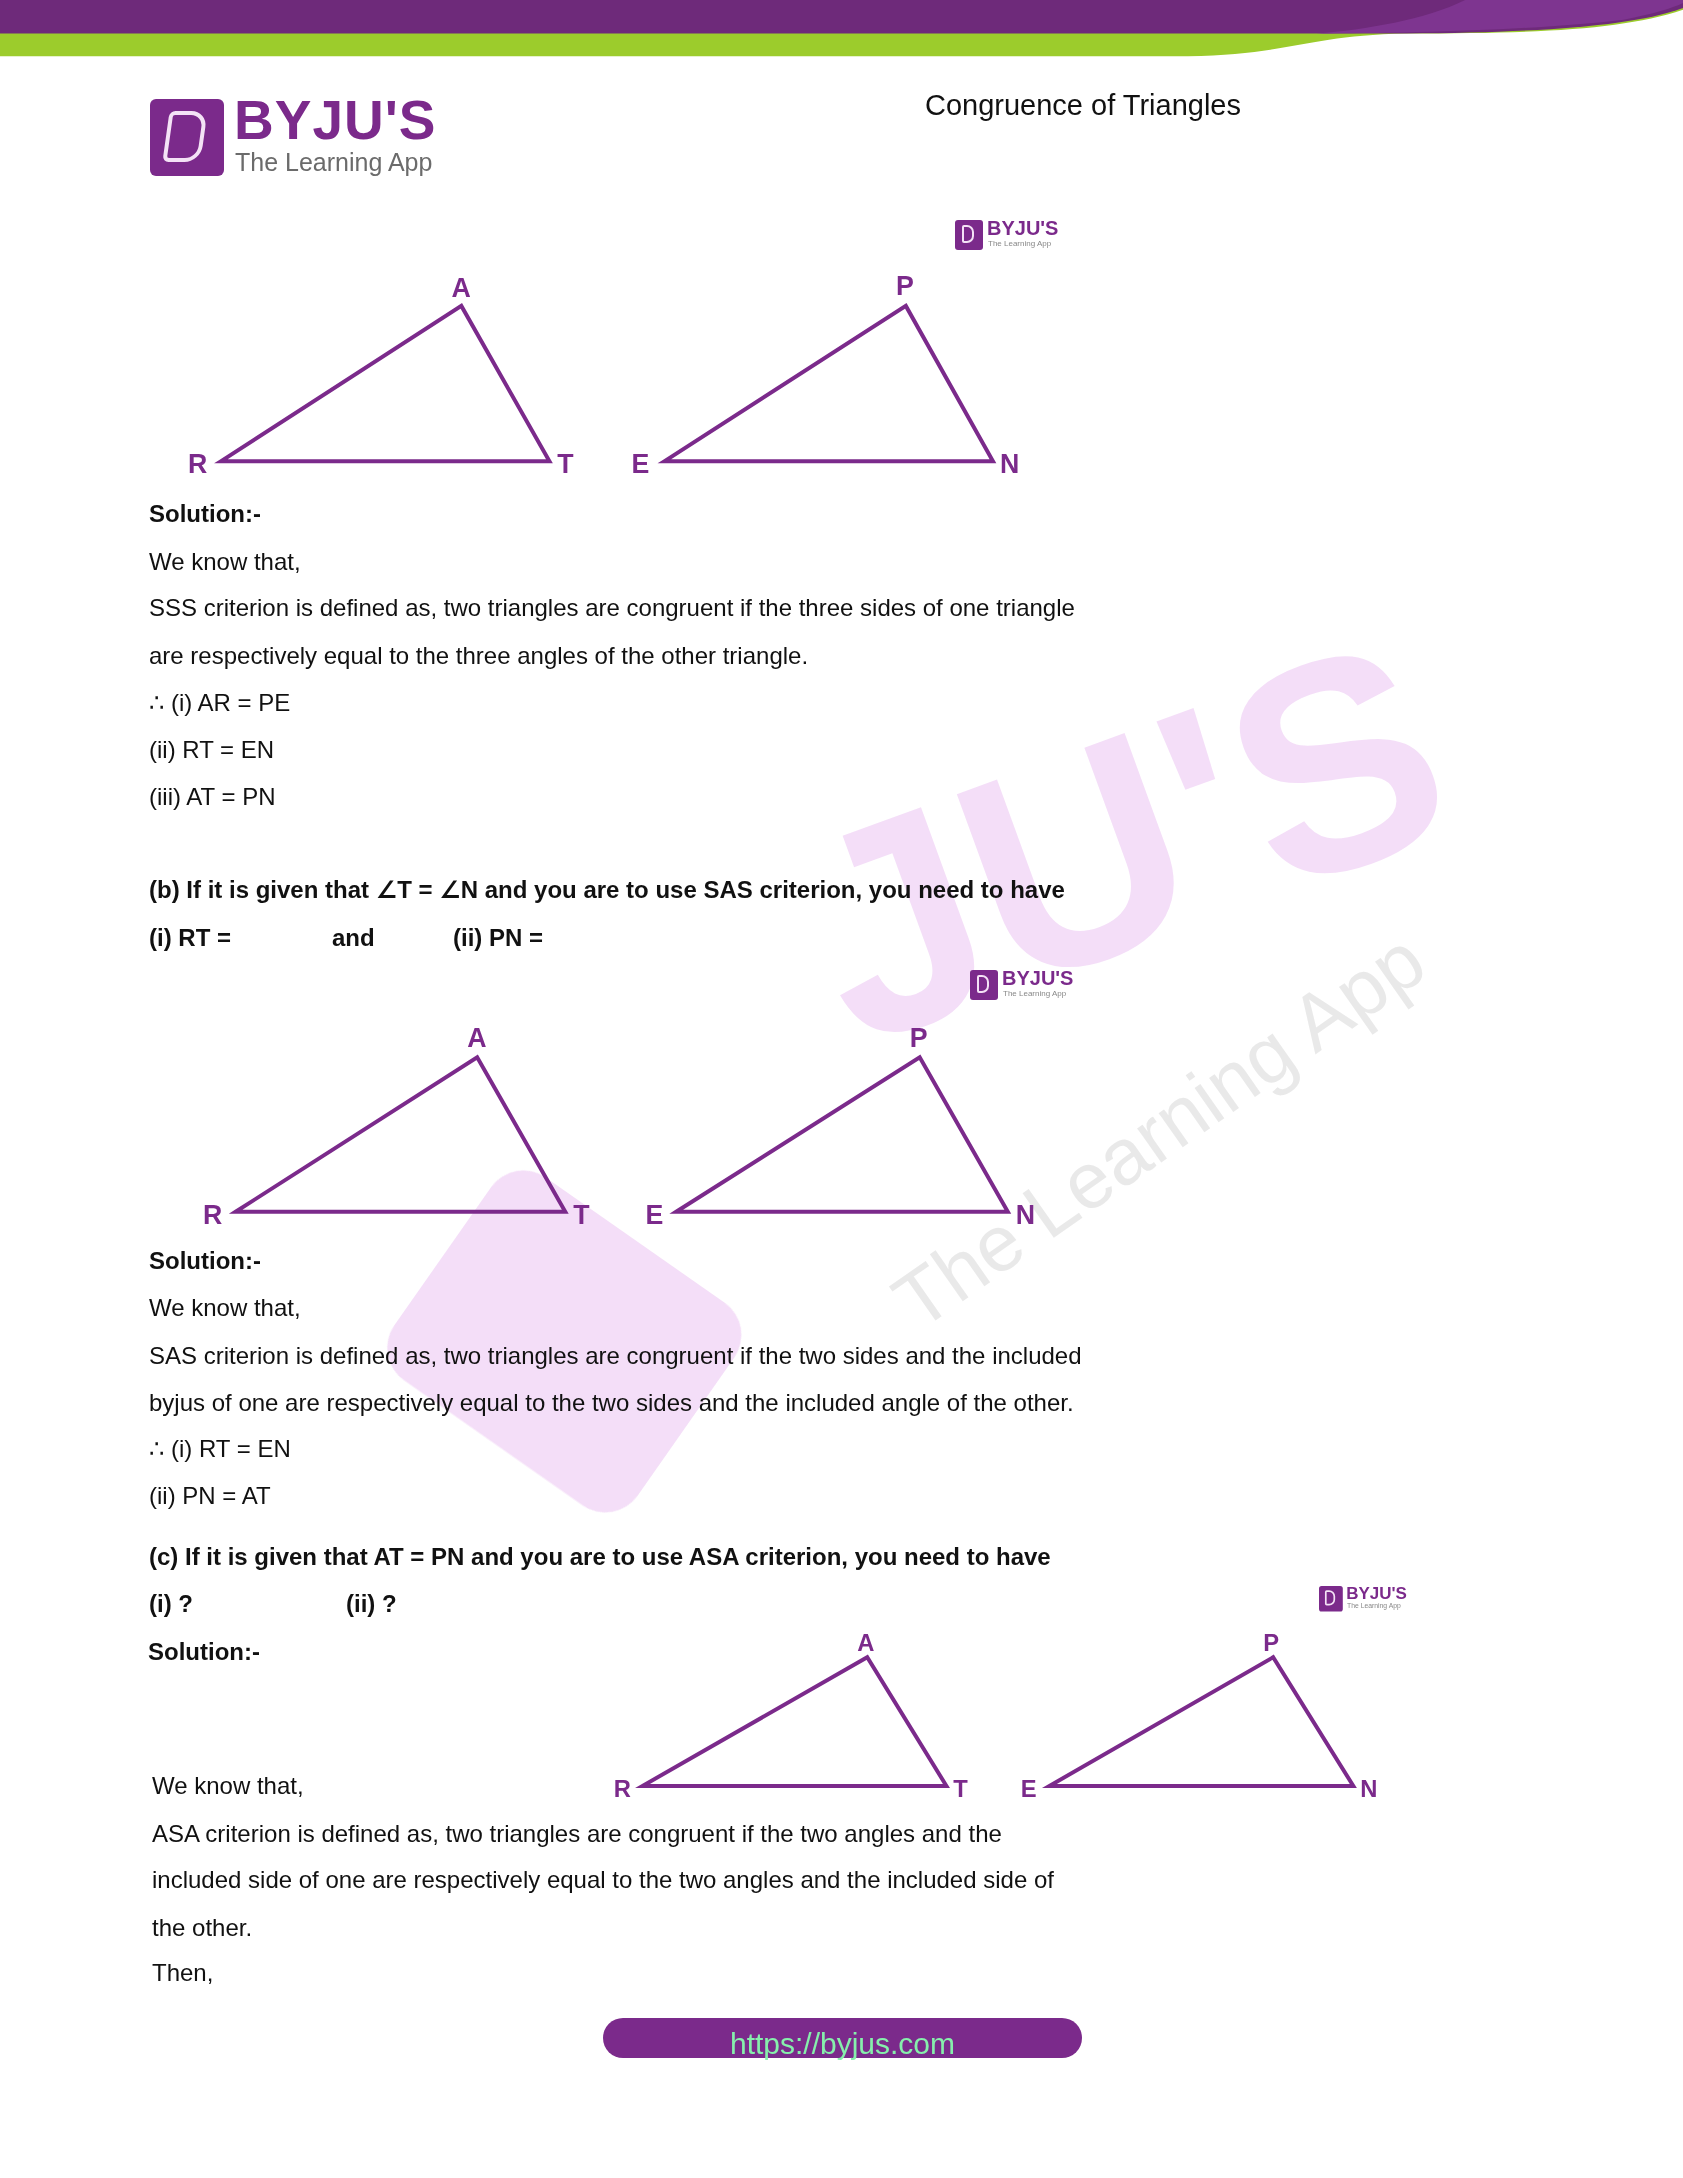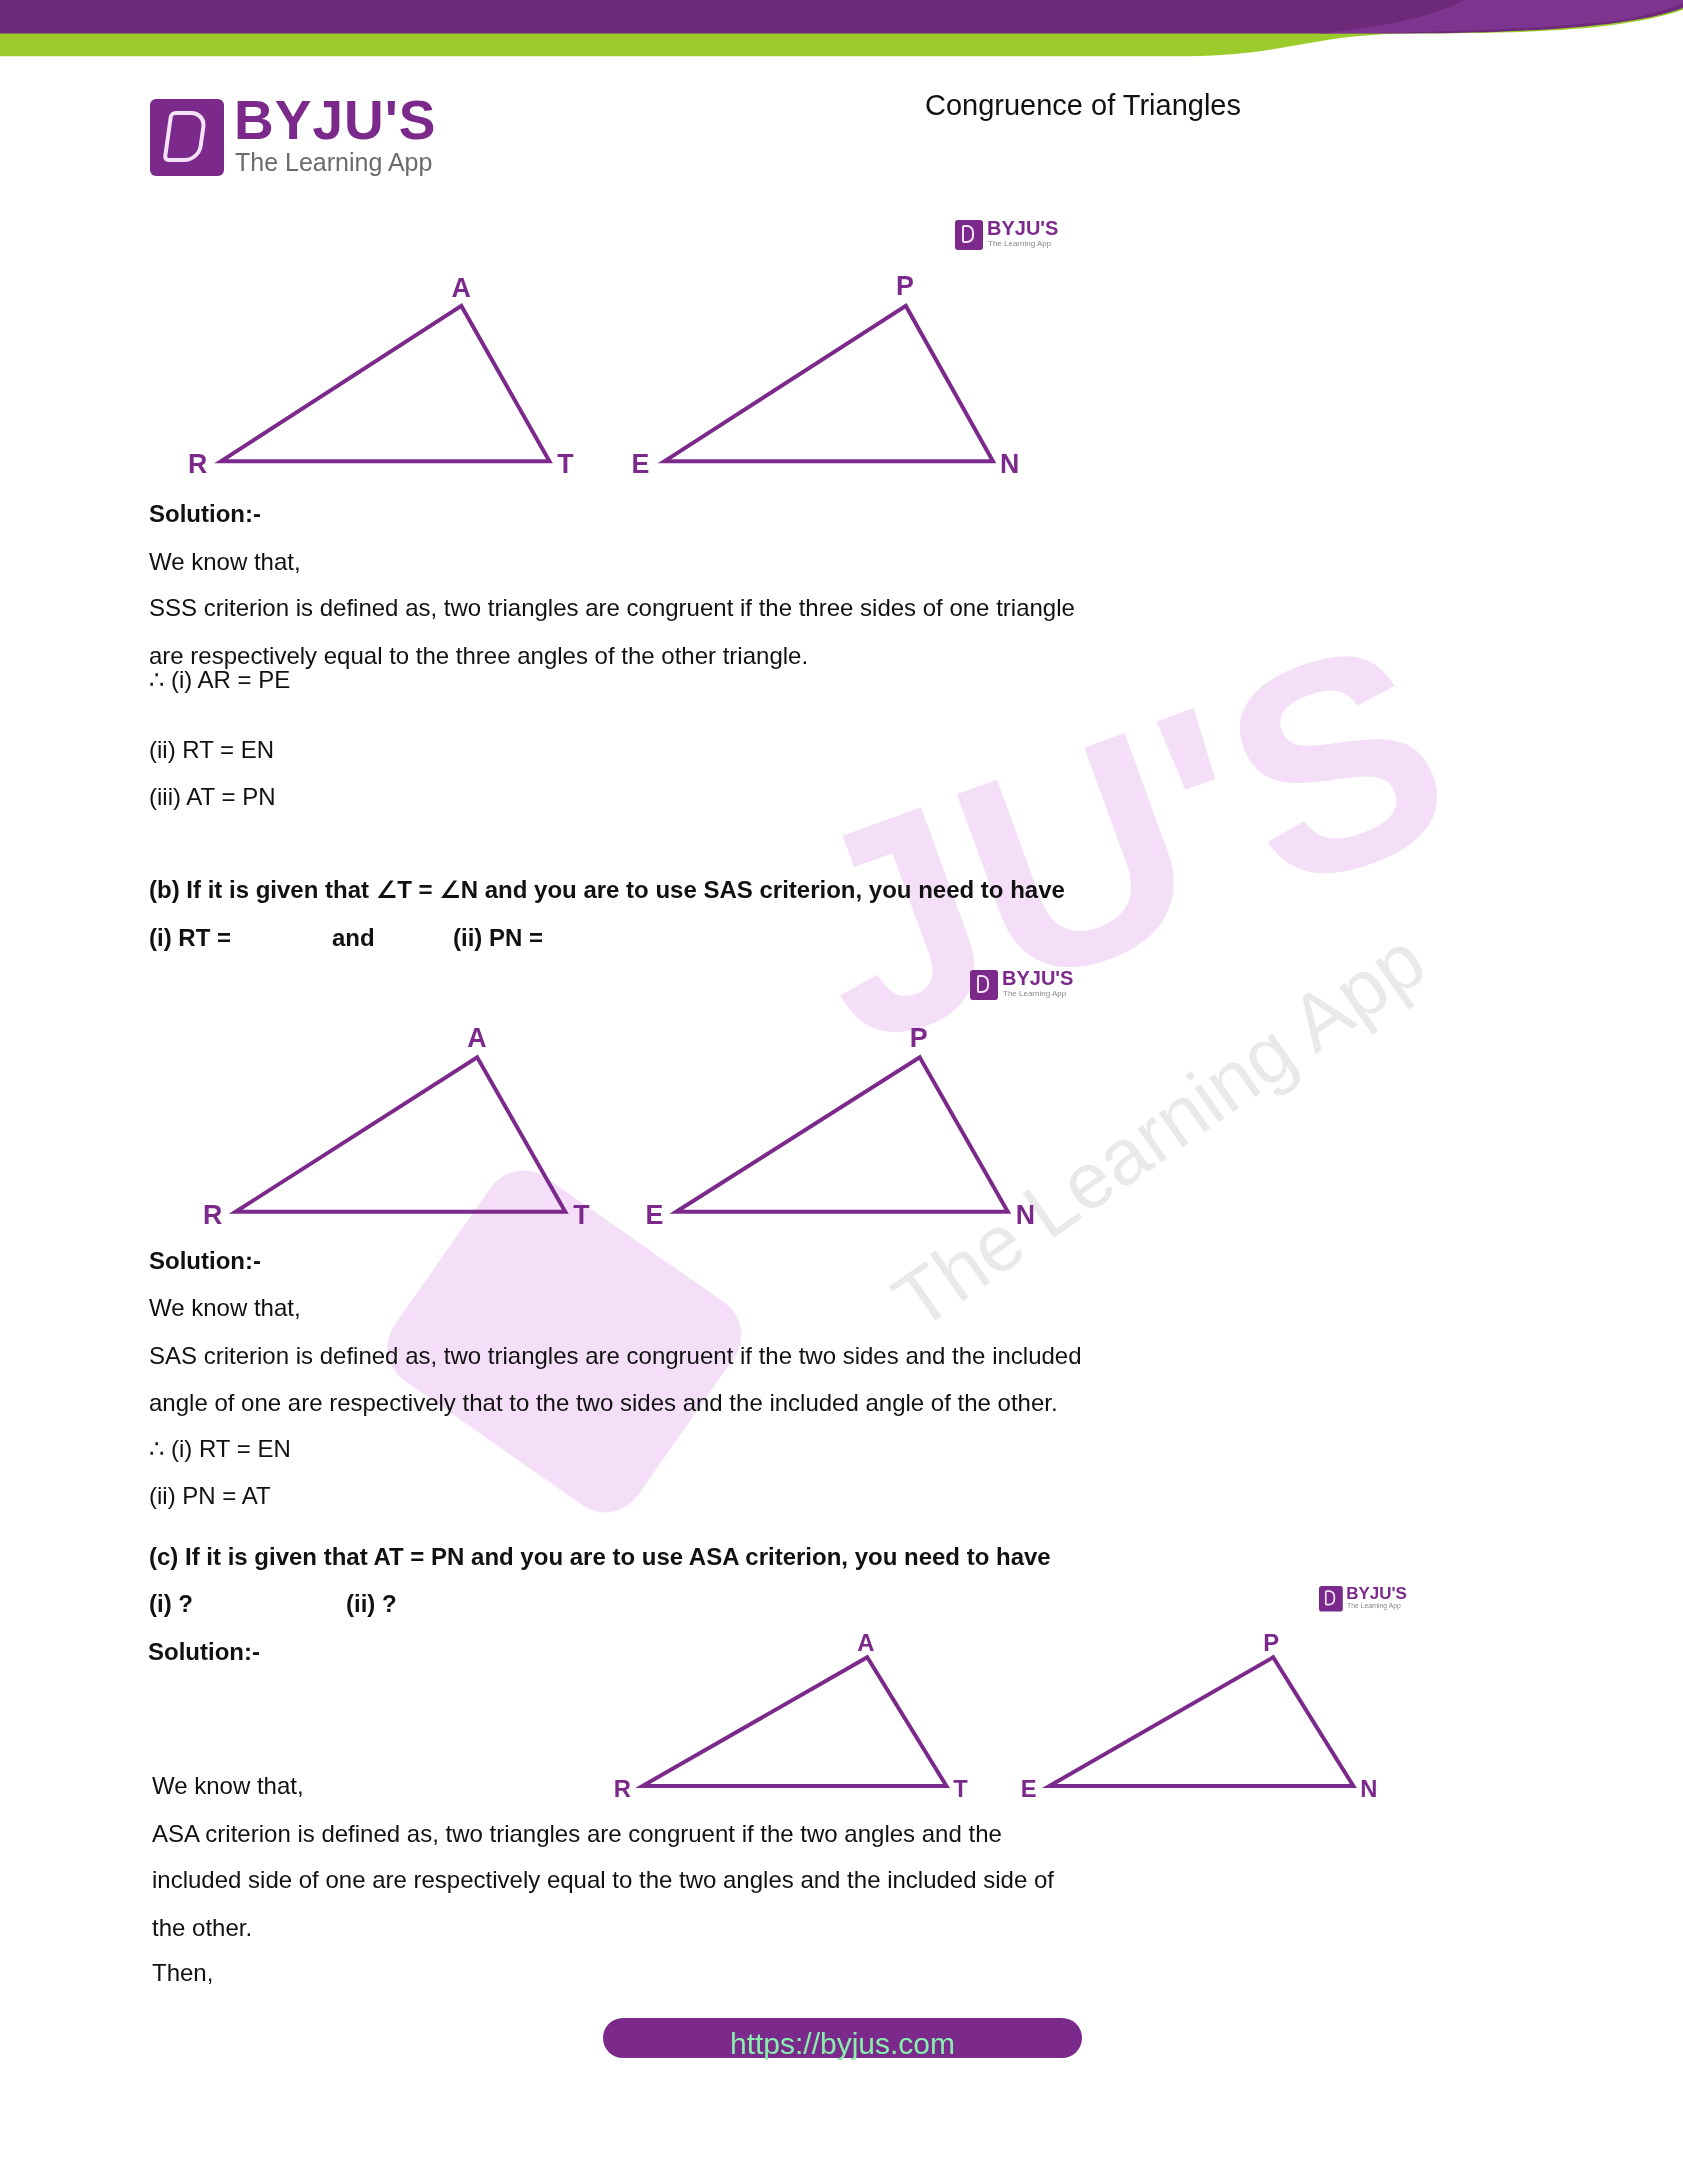--- a/index.html
+++ b/index.html
@@ -96,33 +96,33 @@
 <div class="mini-logo" style="left:1319px;top:1586px;transform:scale(0.85);transform-origin:left top;">
   <div class="mb"></div>
   <div class="mw">BYJU'S</div>
   <div class="ms">The Learning App</div>
 </div>
 
 <div class="line bold" style="top:494px;">Solution:-</div>
 <div class="line" style="top:542px;">We know that,</div>
 <div class="line" style="top:588px;">SSS criterion is defined as, two triangles are congruent if the three sides of one triangle</div>
 <div class="line" style="top:636px;">are respectively equal to the three angles of the other triangle.</div>
-<div class="line" style="top:660px;">∴ (i) AR = PE</div>
+<div class="line" style="top:683px;">∴ (i) AR = PE</div>
 <div class="line" style="top:730px;">(ii) RT = EN</div>
 <div class="line" style="top:777px;">(iii) AT = PN</div>
 
 <div class="line bold" style="top:870px;">(b) If it is given that ∠T = ∠N and you are to use SAS criterion, you need to have</div>
 <div class="line bold" style="top:918px;">(i) RT =</div>
 <div class="line bold" style="top:918px;left:332px;">and</div>
 <div class="line bold" style="top:918px;left:453px;">(ii) PN =</div>
 
 <div class="line bold" style="top:1241px;">Solution:-</div>
 <div class="line" style="top:1288px;">We know that,</div>
 <div class="line" style="top:1336px;">SAS criterion is defined as, two triangles are congruent if the two sides and the included</div>
-<div class="line" style="top:1383px;">angle of one are respectively that to the two sides and the included angle of the other.</div>
+<div class="line" style="top:1383px;">byjus of one are respectively equal to the two sides and the included angle of the other.</div>
 <div class="line" style="top:1429px;">∴ (i) RT = EN</div>
 <div class="line" style="top:1476px;">(ii) PN = AT</div>
 
 <div class="line bold" style="top:1537px;">(c) If it is given that AT = PN and you are to use ASA criterion, you need to have</div>
 <div class="line bold" style="top:1584px;">(i) ?</div>
 <div class="line bold" style="top:1584px;left:346px;">(ii) ?</div>
 <div class="line bold" style="top:1632px;left:148px;">Solution:-</div>
 <div class="line" style="top:1766px;left:152px;">We know that,</div>
 <div class="line" style="top:1814px;left:152px;">ASA criterion is defined as, two triangles are congruent if the two angles and the</div>
 <div class="line" style="top:1860px;left:152px;">included side of one are respectively equal to the two angles and the included side of</div>

